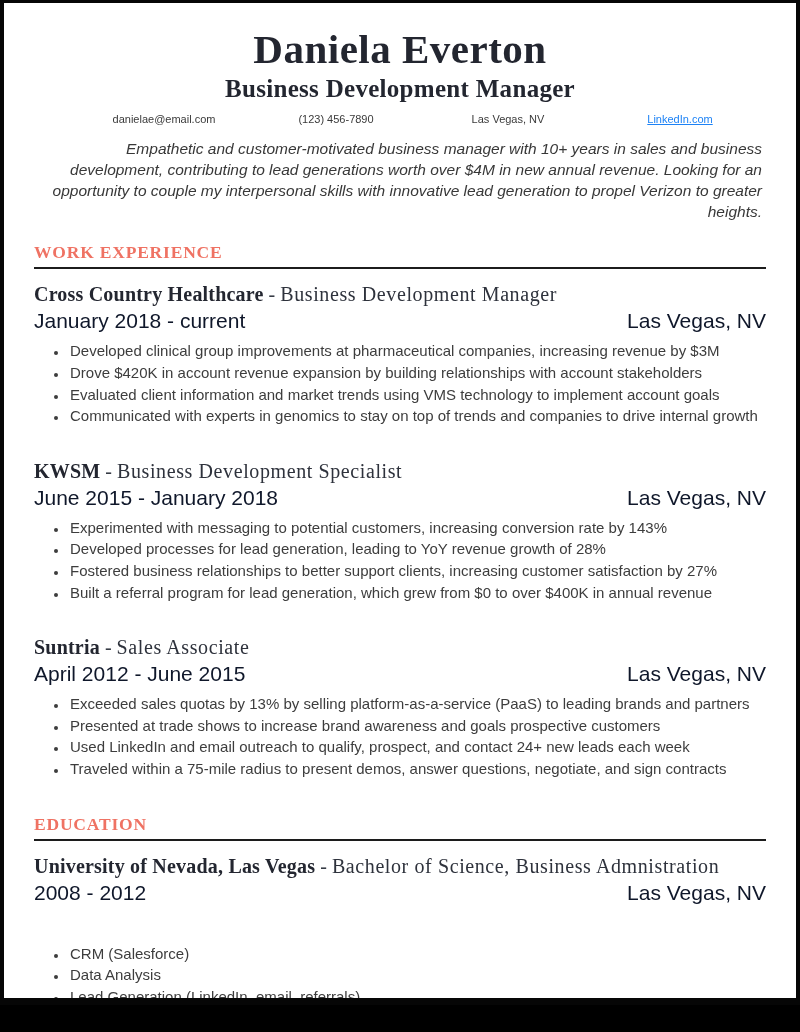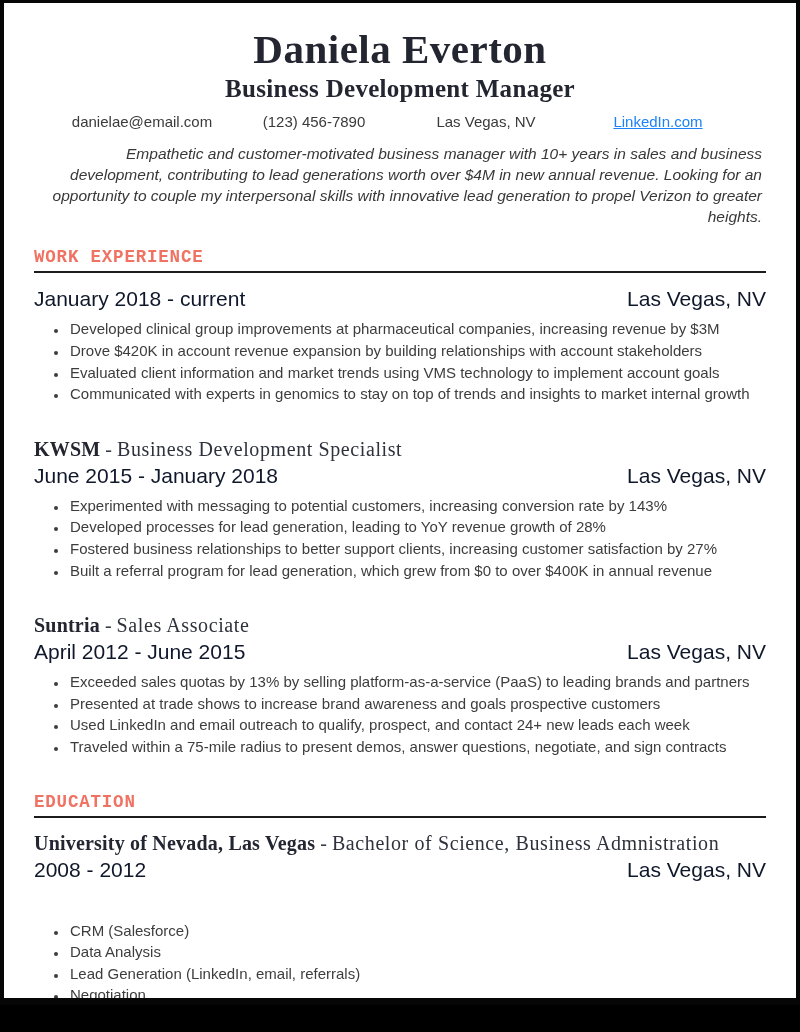--- a/index.html
+++ b/index.html
@@ -31,41 +31,41 @@
     text-align: center;
     font-family: "Liberation Serif", serif;
     font-weight: 700;
     font-size: 25px;
     color: #232630;
     margin-top: 3px;
     letter-spacing: 0.3px;
   }
   .contact-row {
     display: flex;
-    justify-content: center;
+    justify-content: flex-end;
     margin-top: 10px;
-    font-size: 15px;
+    font-size: 11px;
     color: #3a3a3a;
   }
   .contact-row .cell { width: 172px; text-align: center; white-space: nowrap; }
   .link { color: #1d82f5; text-decoration: underline; cursor: pointer; }
 
   .summary {
     margin: 13px 4px 0 4px;
     text-align: right;
     font-style: italic;
     font-size: 15.5px;
     line-height: 1.36;
     color: #383838;
   }
 
   
   .section { margin-top: 20px; }
   .section-title {
-    font-family: Liberation Mono, monospace;
+    font-family: Liberation Serif, serif;
     font-weight: 700;
     font-size: 17.5px;
     letter-spacing: 0.8px;
     color: #ef7263;
     padding-bottom: 4px;
     border-bottom: 2.5px solid #1c1c1c;
   }
 
   
   .job { margin-top: 14px; }
@@ -114,29 +114,34 @@
       <div class="cell">Las Vegas, NV</div>
       <div class="cell"><span class="link">LinkedIn.com</span></div>
     </div>
 
     <p class="summary">Empathetic and customer-motivated business manager with 10+ years in sales and business development, contributing to lead generations worth over $4M in new annual revenue. Looking for an opportunity to couple my interpersonal skills with innovative lead generation to propel Verizon to greater heights.</p>
 
     <div class="section">
       <div class="section-title">WORK EXPERIENCE</div>
 
       <div class="job">
+        <div class="job-title-line">
+          <span class="company">Cross Country Healthcare</span>
+          <span class="dash">-</span>
+          <span class="role">Business Development Manager</span>
+        </div>
         <div class="meta-row">
           <span>January 2018 - current</span>
           <span>Las Vegas, NV</span>
         </div>
         <ul class="bullets">
           <li>Developed clinical group improvements at pharmaceutical companies, increasing revenue by $3M</li>
           <li>Drove $420K in account revenue expansion by building relationships with account stakeholders</li>
           <li>Evaluated client information and market trends using VMS technology to implement account goals</li>
-          <li>Communicated with experts in genomics to stay on top of trends and insights to market internal growth</li>
+          <li>Communicated with experts in genomics to stay on top of trends and companies to drive internal growth</li>
         </ul>
       </div>
 
       <div class="job">
         <div class="job-title-line">
           <span class="company">KWSM</span>
           <span class="dash">-</span>
           <span class="role">Business Development Specialist</span>
         </div>
         <div class="meta-row">

